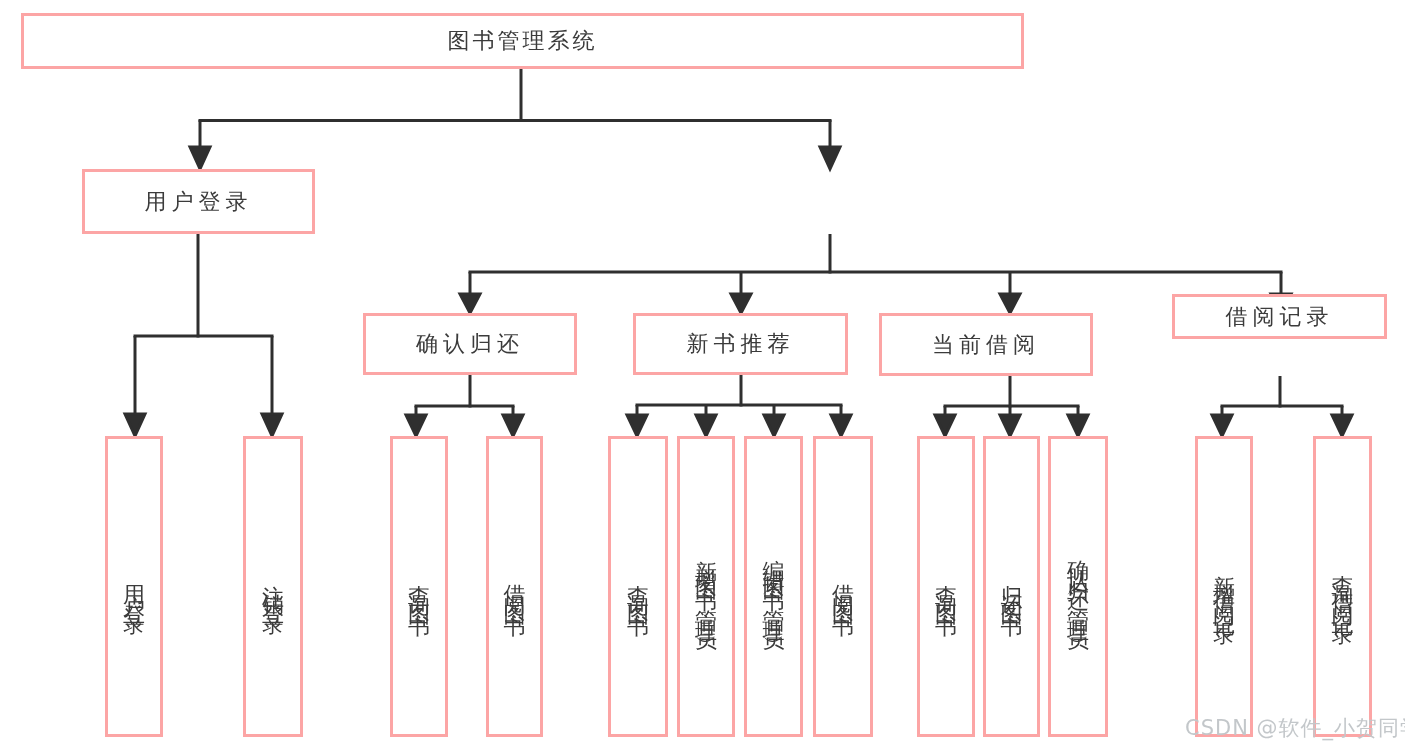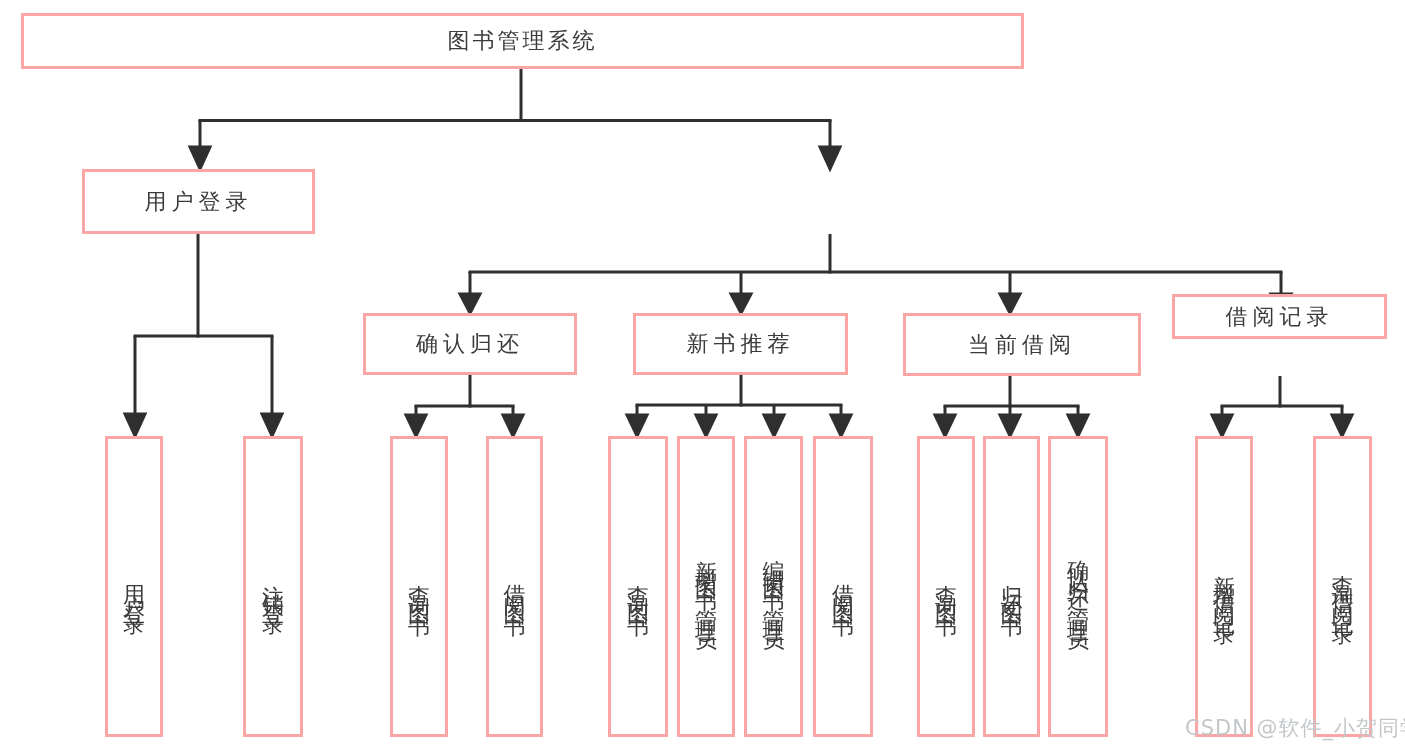--- a/index.html
+++ b/index.html
@@ -52,21 +52,21 @@
     line-height: 1;
     letter-spacing: 10px;
     color: #3b3b3b;
   }
   
   .n-root            { left: 21px;   top: 13px;  width: 1003px; height: 56px; }
   .n-user-login      { left: 82px;   top: 169px; width: 233px;  height: 65px; }
   .n-book-mgmt       { left: 711px;  top: 169px; width: 236px;  height: 65px; }
   .n-new-book        { left: 363px;  top: 313px; width: 214px;  height: 62px; }
   .n-book-borrow     { left: 633px;  top: 313px; width: 215px;  height: 62px; }
-  .n-current-borrow  { left: 903px;  top: 313px; width: 238px;  height: 63px; }
+  .n-current-borrow  { left: 879px;  top: 313px; width: 214px;  height: 63px; }
   .n-borrow-records  { left: 1172px; top: 294px; width: 215px;  height: 45px; }
   .leaf              { top: 436px;   height: 301px; }
   .l-a1 { left: 105px;  width: 58px; }
   .l-a2 { left: 243px;  width: 60px; }
   .l-b1 { left: 390px;  width: 58px; }
   .l-b2 { left: 486px;  width: 57px; }
   .l-c1 { left: 608px;  width: 60px; }
   .l-c2 { left: 677px;  width: 58px; }
   .l-c3 { left: 744px;  width: 59px; }
   .l-c4 { left: 813px;  width: 60px; }

